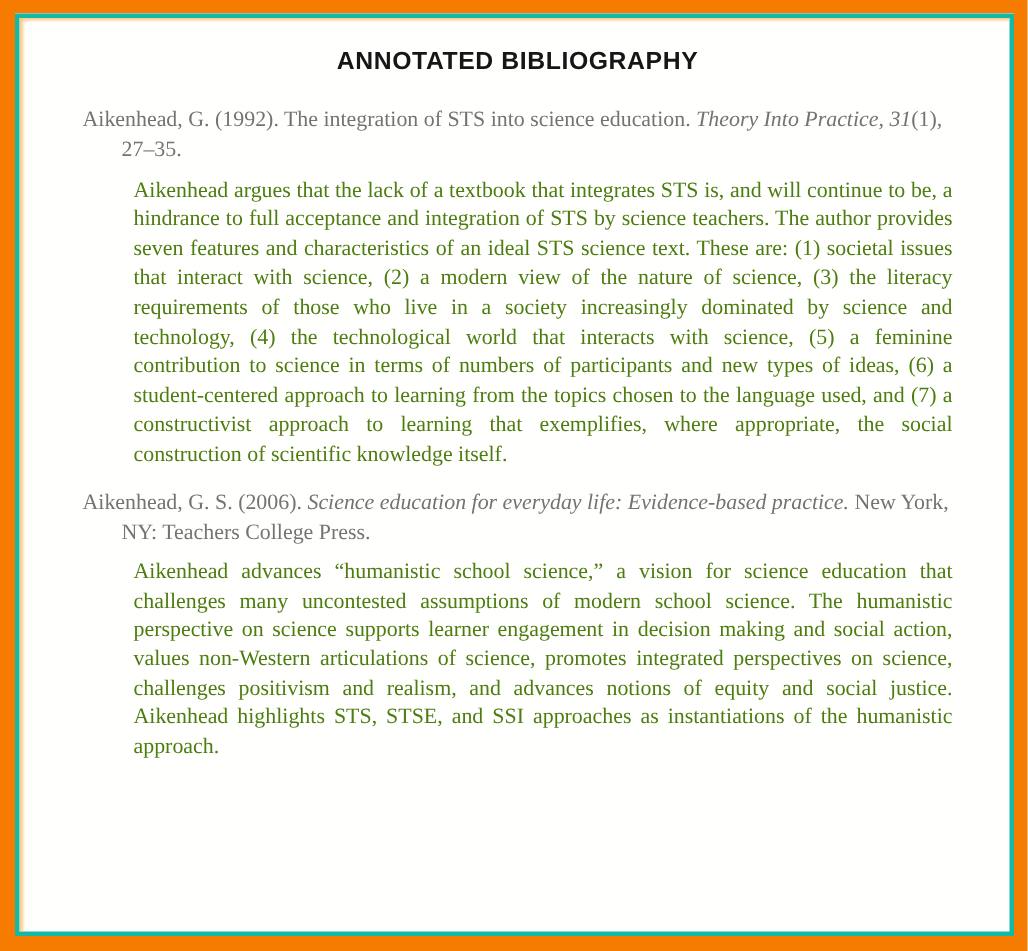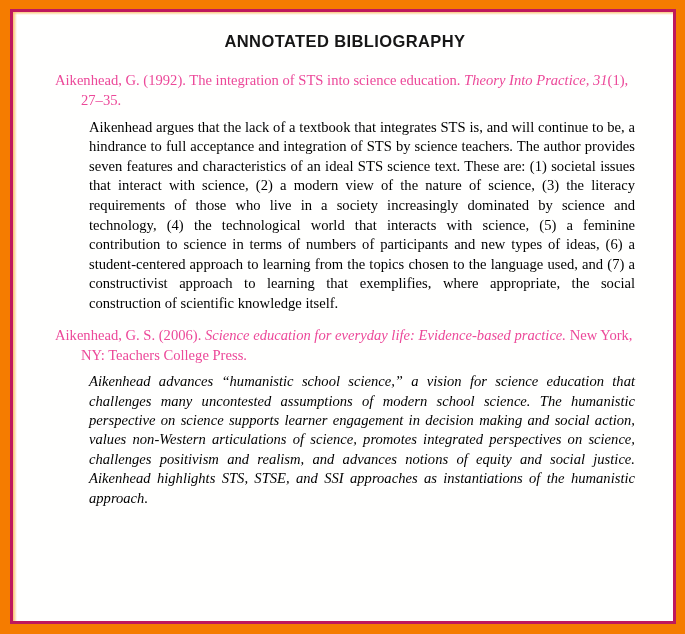--- a/index.html
+++ b/index.html
@@ -25,21 +25,21 @@
     border-top: 9px solid #f57c00;
     border-left: 10px solid #f57c00;
     border-right: 9px solid #f57c00;
     border-bottom: 10px solid #f57c00;
   }
   
   .page-inner {
     position: absolute;
     inset: 0;
     box-sizing: border-box;
-    border: 3px solid #be185d;
+    border: 3px solid #14b8a6;
     background: #fffffe;
     overflow: hidden;
   }
   .edge-tint-left {
     position: absolute;
     left: 0; top: 0; bottom: 0;
     width: 4px;
     background: linear-gradient(to right, #fbbf6b, rgba(255,255,255,0));
     pointer-events: none;
   }
@@ -74,40 +74,40 @@
   }
 
   .entry {
     margin-bottom: 11px;
   }
   .entry:last-child { margin-bottom: 0; }
 
   .citation {
     font-size: 14.6px;
     line-height: 20.3px;
-    color: #ec4899;
+    color: #737373;
     text-align: left;
     margin: 0 0 7px 0;
     padding-left: 26px;
     text-indent: -26px;
     -webkit-hyphens: none;
     hyphens: none;
   }
 
   .annotation {
     font-size: 14.6px;
     line-height: 19.6px;
-    color: #000000;
+    color: #4d7c0f;
     text-align: justify;
     text-justify: inter-word;
     margin: 0;
     padding-left: 34px;
   }
 
-  .annotation.tight { line-height: 19.4px; font-style: italic; }
+  .annotation.tight { line-height: 19.4px; }
 
   i, .ital { font-style: italic; }
 
   
   .doc { text-rendering: optimizeLegibility; }
 </style>
 </head>
 <body>
 
 <div class="page-frame">

